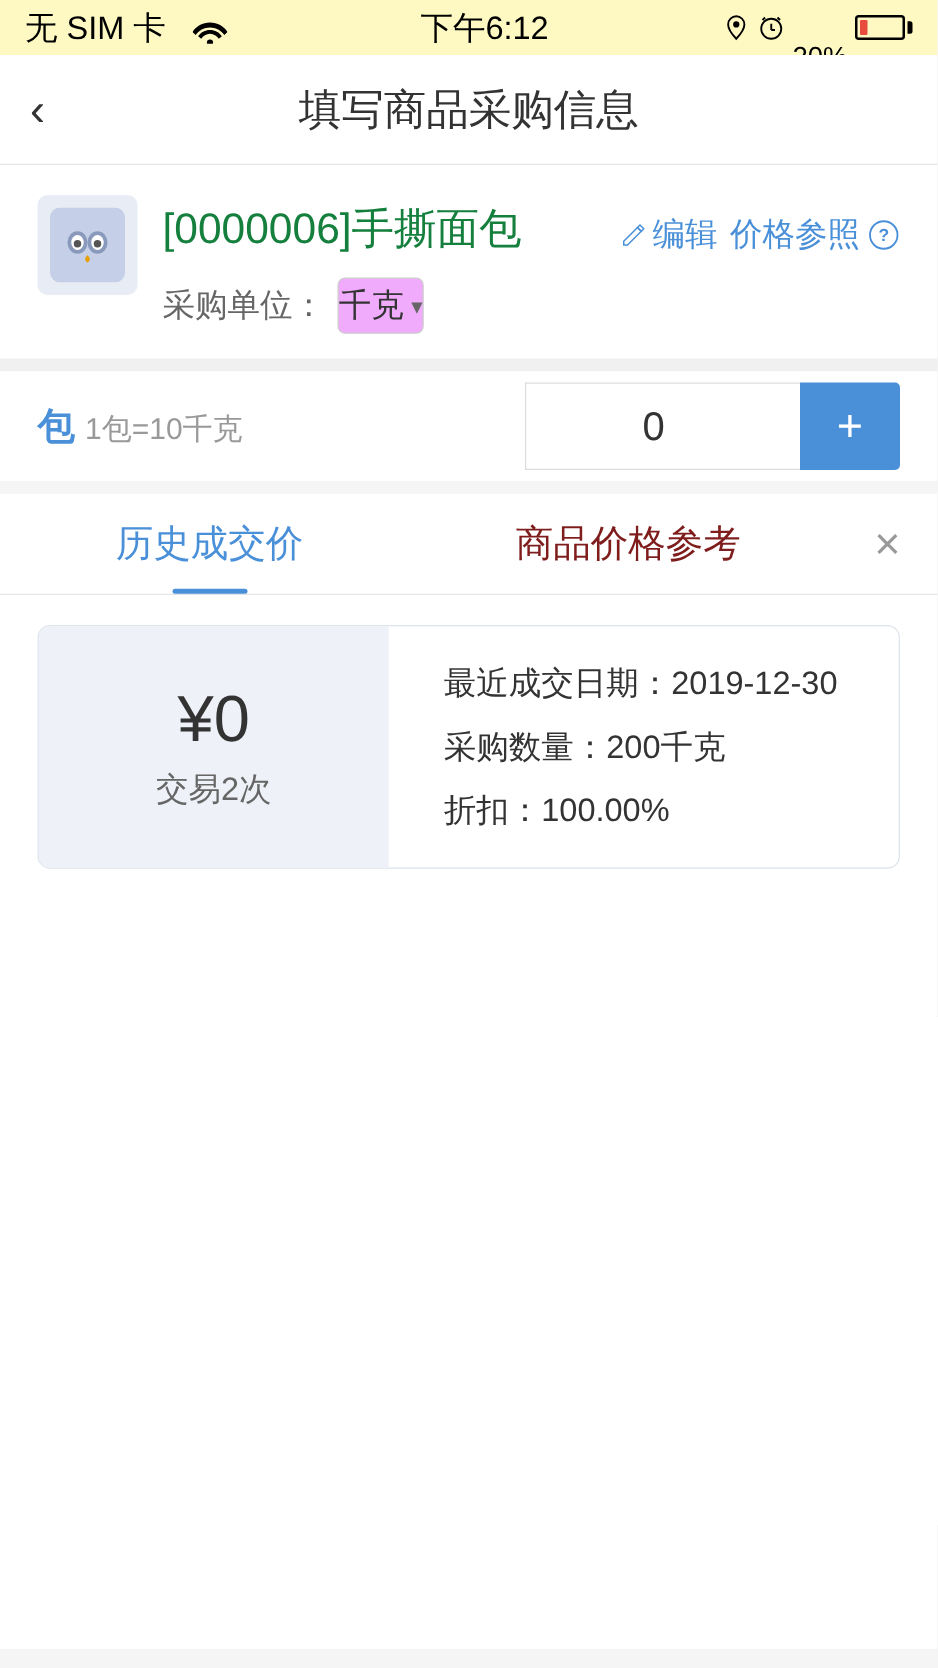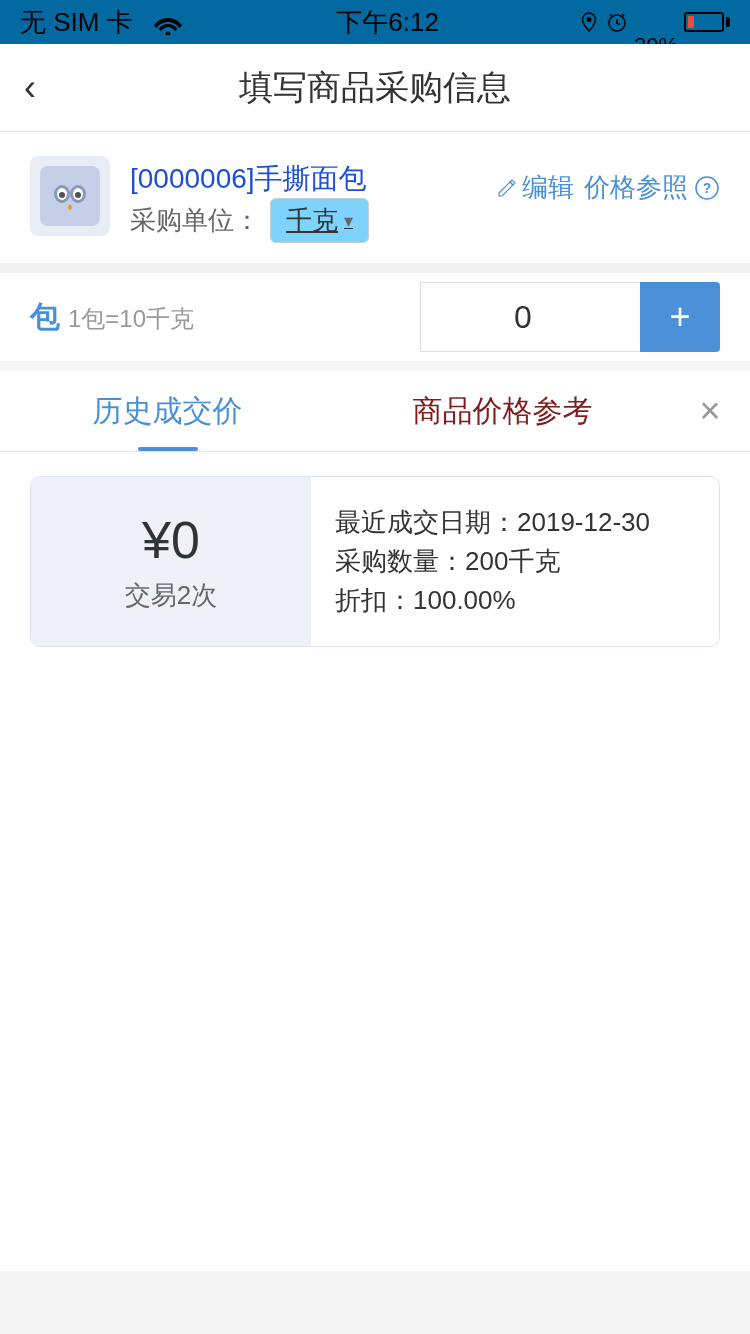--- a/index.html
+++ b/index.html
@@ -9,21 +9,21 @@
       min-height: 1334px;
       font-family: -apple-system, "PingFang SC", "Helvetica Neue", Arial, sans-serif;
       background: #f5f5f5;
       overflow-x: hidden;
     }
 
     
     .status-bar {
       width: 750px;
       height: 44px;
-      background: #0369a1;
+      background: #fef9c3;
       display: flex;
       align-items: center;
       justify-content: space-between;
       padding: 0 20px;
     }
     .status-left {
       font-size: 26px;
       font-weight: 500;
       color: #000;
     }
@@ -120,46 +120,45 @@
       font-size: 28px;
       color: #8899bb;
     }
     .product-info {
       display: flex;
       flex-direction: column;
       justify-content: flex-start;
       padding-top: 4px;
     }
     .product-name {
-      font-size: 28px;
+      font-size: 34px;
       font-weight: 500;
-      color: #1d4ed8;
+      color: #15803d;
+      margin-bottom: 16px;
     }
     .product-unit-row {
       display: flex;
       align-items: center;
       gap: 10px;
-      justify-content: flex-end;
     }
     .unit-label {
       font-size: 26px;
       color: #666;
     }
     .unit-select {
       display: inline-flex;
       align-items: center;
       border: 1px solid #ccc;
       border-radius: 6px;
-      padding: 4px 15px;
-      font-size: 26px;
-      color: #333;
-      background: #7dd3fc;
+      padding: 4px 0;
+      font-size: 26px;
+      color: #333;
+      background: #f0abfc;
       cursor: pointer;
       gap: 6px;
-      text-decoration: underline;
     }
     .unit-arrow {
       font-size: 18px;
       color: #666;
     }
     .edit-link {
       font-size: 26px;
       color: #4a90d9;
       display: flex;
       align-items: center;
@@ -317,20 +316,22 @@
     .trade-count {
       font-size: 26px;
       color: #666;
       margin-top: 8px;
     }
     .card-right {
       flex: 1;
       padding: 26px 24px;
       display: flex;
       flex-direction: column;
+      gap: 12px;
+      margin-left: 20px;
     }
     .detail-line {
       font-size: 26px;
       color: #333;
       line-height: 1.5;
     }
 
     
     .bottom-area {
       background: #fff;

